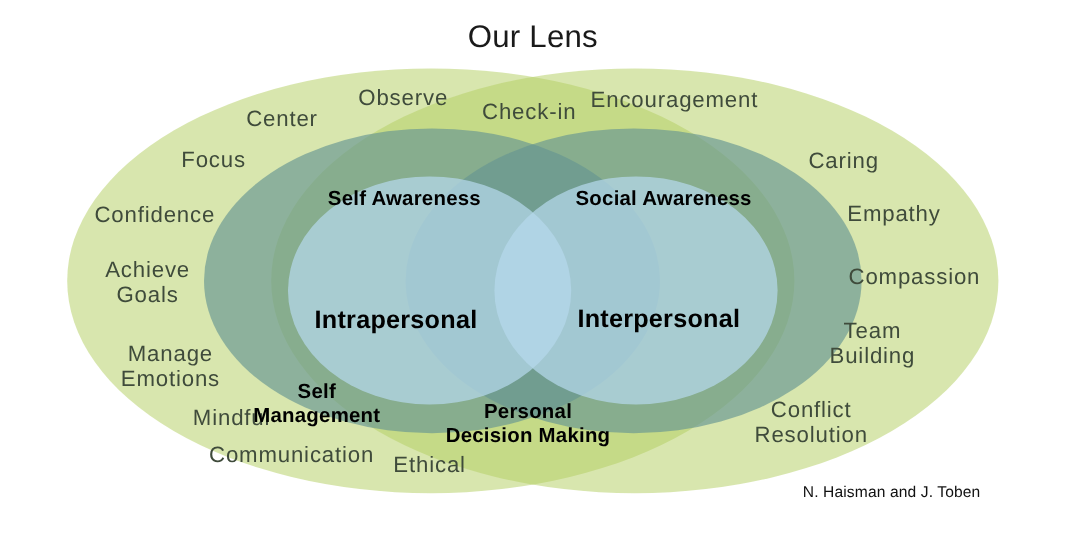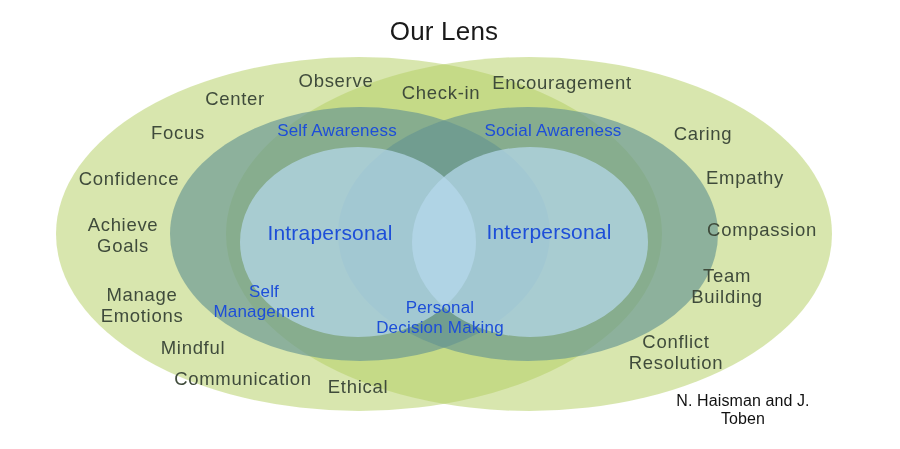--- a/index.html
+++ b/index.html
@@ -10,28 +10,28 @@
   }
   .venn-svg{position:absolute;left:0;top:0;}
   .txt{
     position:absolute;transform:translate(-50%,-50%);
     text-align:center;white-space:pre-line;pointer-events:none;
   }
   .word{
     font-size:18.5px;line-height:1.16;letter-spacing:0.7px;color:#3f4b3b;
   }
   .lbl{
-    font-weight:normal;font-size:17px;line-height:1.18;letter-spacing:0.2px;color:#1d4ed8;
+    font-weight:bold;font-size:17px;line-height:1.18;letter-spacing:0.2px;color:#000000;margin-top:35px;
   }
   .lbl-big{font-size:21px;}
   .page-title{
     font-size:26px;color:#1a1a1a;letter-spacing:0.2px;
   }
   .attribution{
-    font-size:16px;color:#111111;letter-spacing:0.1px;
+    font-size:13px;color:#111111;letter-spacing:0.1px;
   }
 </style>
 </head>
 <body>
 
 <div class="stage">
 
   <svg class="venn-svg" width="900" height="449" viewBox="0 0 900 449">
     <ellipse cx="359" cy="234" rx="303" ry="177" fill-opacity="0.52" fill="#b5cf63"></ellipse>
     <ellipse cx="529" cy="234" rx="303" ry="177" fill-opacity="0.52" fill="#b5cf63"></ellipse>

